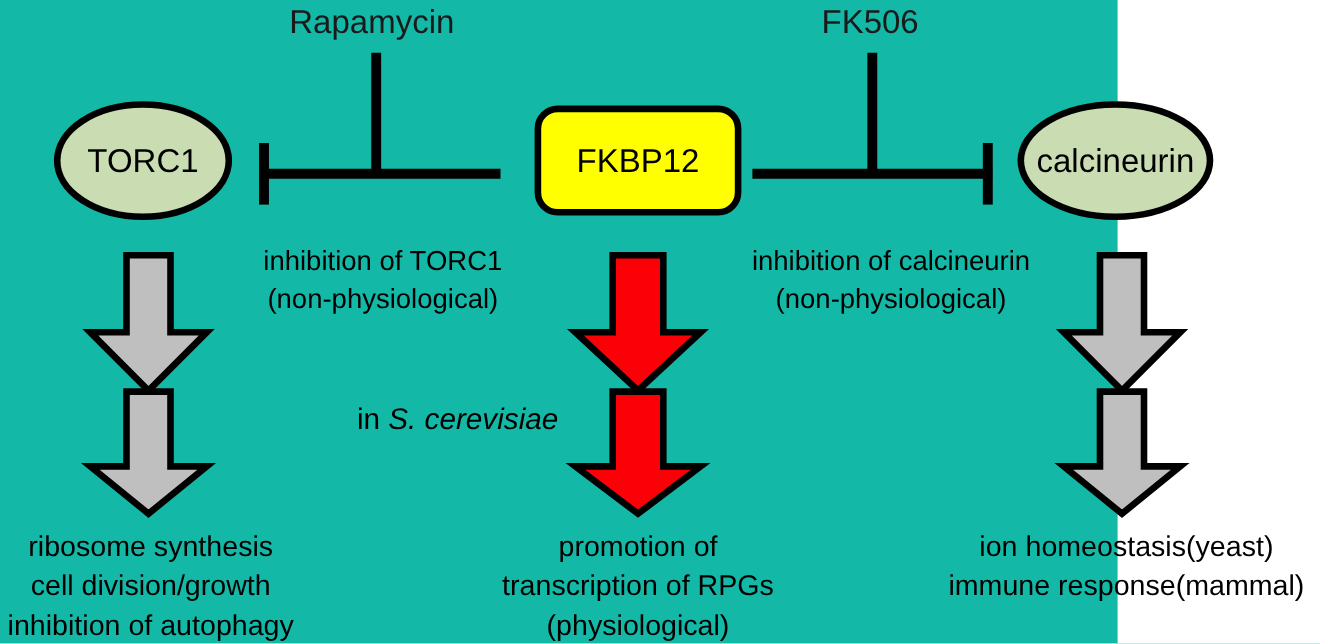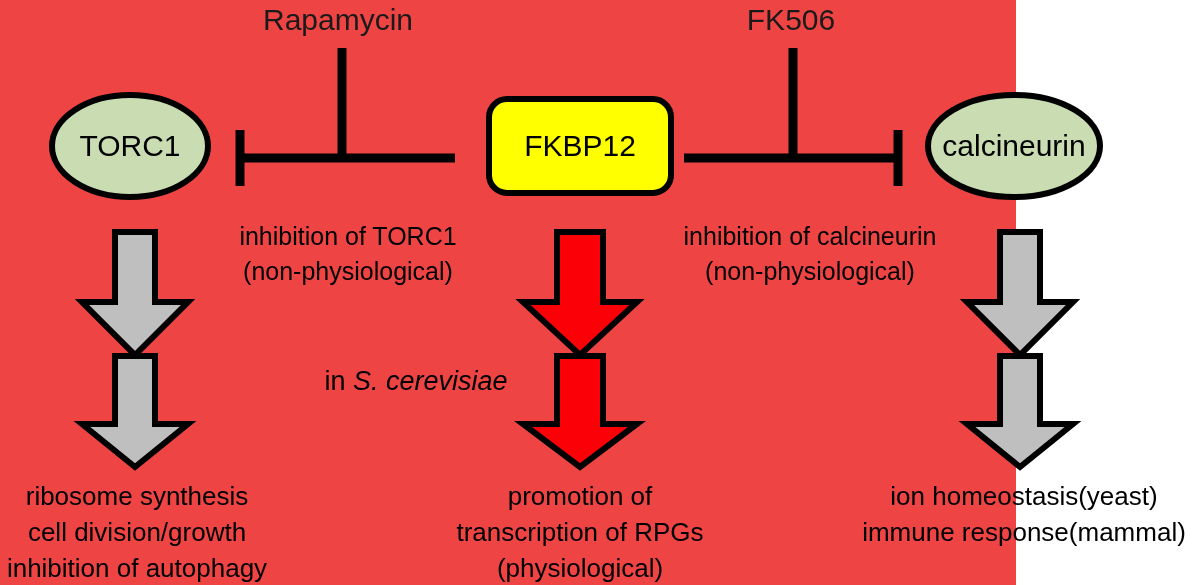--- a/index.html
+++ b/index.html
@@ -10,21 +10,21 @@
   body {
     width: 1200px;
     height: 585px;
     overflow: hidden;
     font-family: "Liberation Sans", sans-serif;
   }
   #diagram-root {
     position: relative;
     width: 1016px;
     height: 585px;
-    background: #ef4444;
+    background: #14b8a6;
   }
   svg#pathway {
     position: absolute;
     top: 0;
     left: 0;
     width: 1200px;
     height: 585px;
     display: block;
   }
   .node-label {

